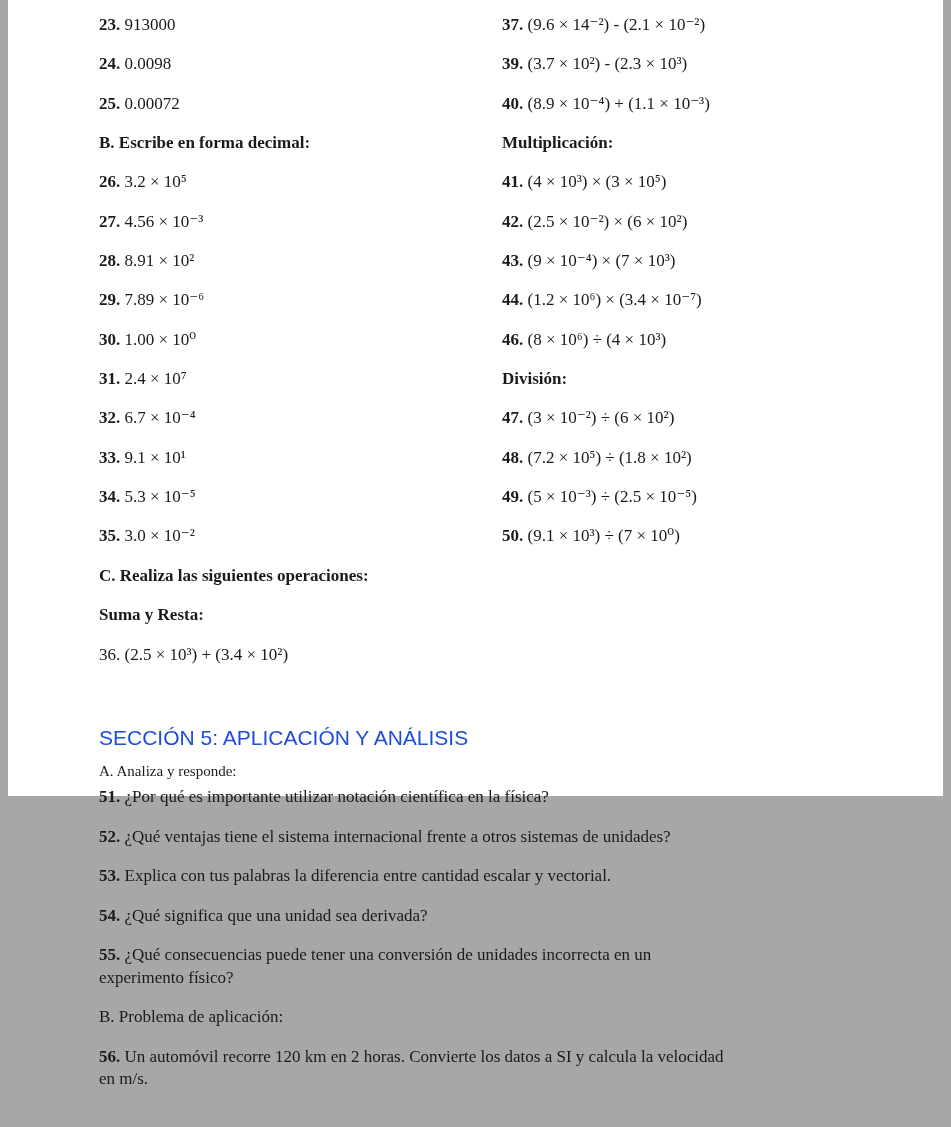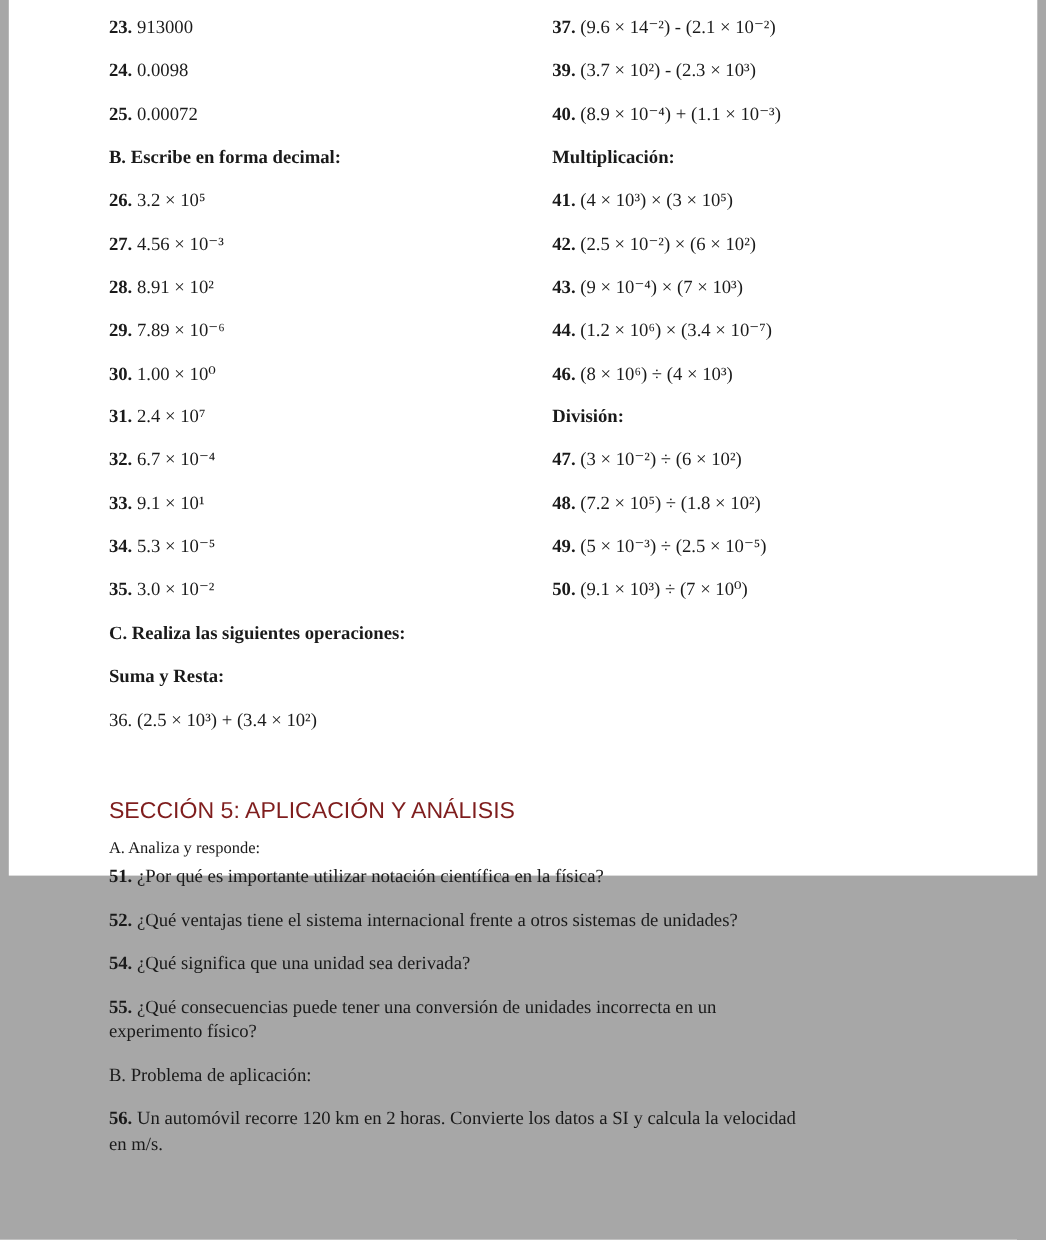--- a/index.html
+++ b/index.html
@@ -30,21 +30,21 @@
   }
   .ex-num { font-weight: bold; }
   .ex-sub { font-weight: bold; }
   .plain .ex-num { font-weight: normal; text-align: center; }
   .s5-heading {
     margin: 43px 0 9px 0;
     font-family: "Liberation Sans", "DejaVu Sans", sans-serif;
     font-size: 21px;
     font-weight: 400;
     line-height: 26px;
-    color: #7f1d1d;
+    color: #1d4ed8;
   }
   .q {
     margin: 0 0 17px 0;
     font-size: 17px;
     line-height: 22.5px;
     max-width: 770px;
   }
   .q-num { font-weight: bold; }
   .q-body { white-space: pre-line; }
   .intro { margin: 0 0 4px 0; font-size: 15px; line-height: 22.5px; }
@@ -95,20 +95,21 @@
     </div>
 
   </div>
 
   <h1 class="s5-heading">SECCIÓN 5: APLICACIÓN Y ANÁLISIS</h1>
 
   <p class="intro">A. Analiza y responde:</p>
 
   <p class="q"><b class="q-num">51.</b> <span class="q-body">¿Por qué es importante utilizar notación científica en la física?</span></p>
   <p class="q"><b class="q-num">52.</b> <span class="q-body">¿Qué ventajas tiene el sistema internacional frente a otros sistemas de unidades?</span></p>
+  <p class="q"><b class="q-num">53.</b> <span class="q-body">Explica con tus palabras la diferencia entre cantidad escalar y vectorial.</span></p>
   <p class="q"><b class="q-num">54.</b> <span class="q-body">¿Qué significa que una unidad sea derivada?</span></p>
   <p class="q"><b class="q-num">55.</b> <span class="q-body">¿Qué consecuencias puede tener una conversión de unidades incorrecta en un
 experimento físico?</span></p>
 
   <p class="q">B. Problema de aplicación:</p>
 
   <p class="q"><b class="q-num">56.</b> <span class="q-body">Un automóvil recorre 120 km en 2 horas. Convierte los datos a SI y calcula la velocidad
 en m/s.</span></p>
 
 </div>

